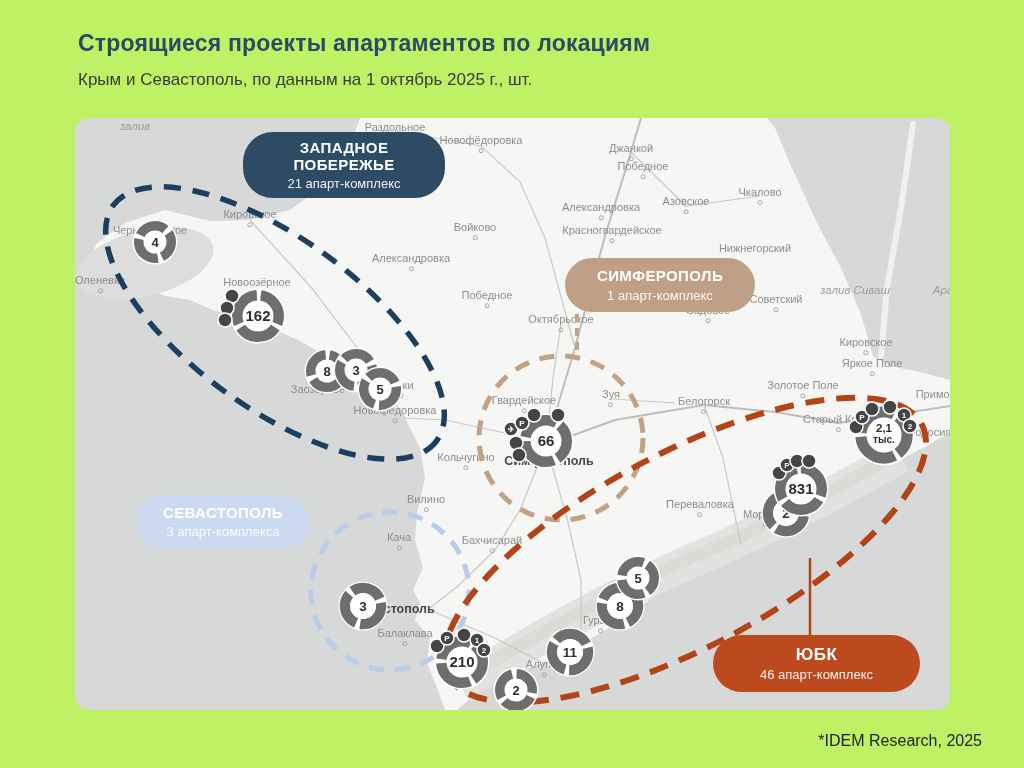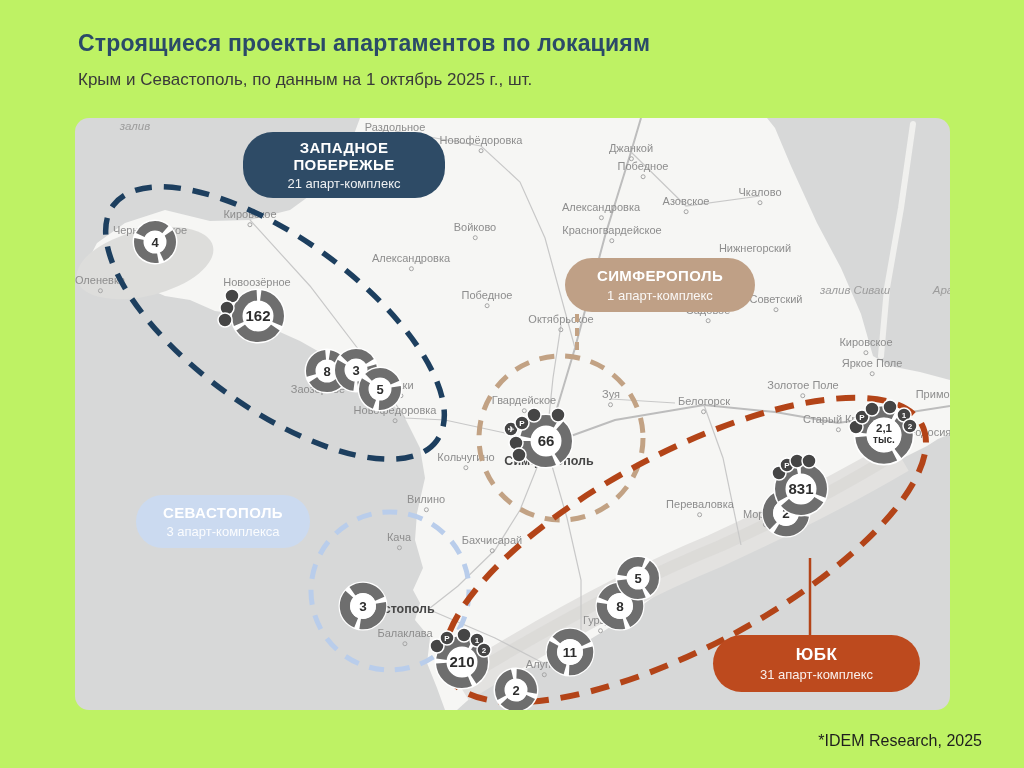--- a/index.html
+++ b/index.html
@@ -348,18 +348,18 @@
     <div class="region-box rb-simf" style="left:490px;top:140px;width:190px;height:54px">
       <div class="rname">СИМФЕРОПОЛЬ</div>
       <div class="rcount">1 апарт-комплекс</div>
     </div>
     <div class="region-box rb-sev" style="left:61px;top:377px;width:174px;height:53px">
       <div class="rname">СЕВАСТОПОЛЬ</div>
       <div class="rcount">3 апарт-комплекса</div>
     </div>
     <div class="region-box rb-yubk" style="left:638px;top:517px;width:207px;height:57px">
       <div class="rname">ЮБК</div>
-      <div class="rcount">31 апарт-комплекс</div>
+      <div class="rcount">46 апарт-комплекс</div>
     </div>
   </div>
 
   <div class="footnote">*IDEM Research, 2025</div>
 </div>
 
 </body></html>

